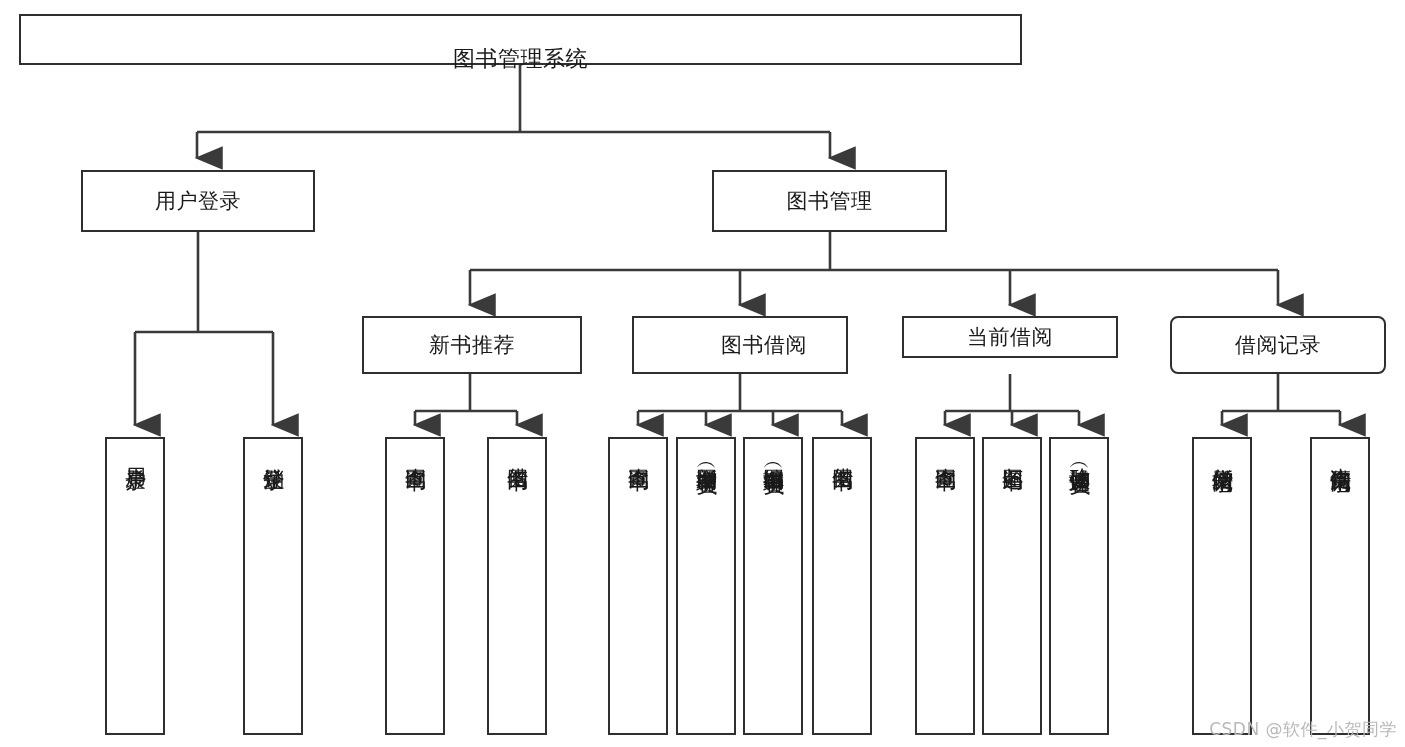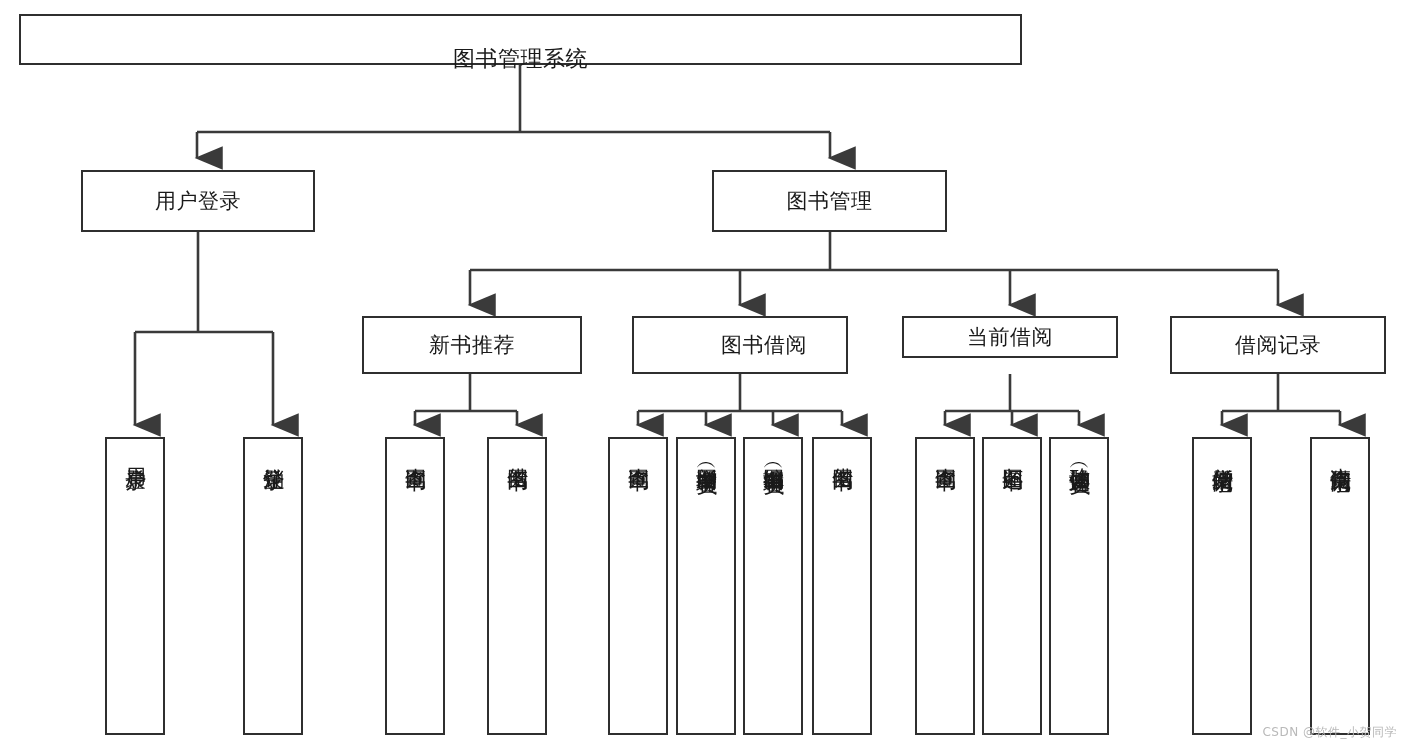--- a/index.html
+++ b/index.html
@@ -51,21 +51,21 @@
   .node.leaf {
     align-items: flex-start;
     justify-content: center;
     padding-top: 12px;
   }
   .node.root .label { font-size: 22px; margin-top: 38px; }
   #watermark {
     position: absolute;
     right: 8px;
     bottom: 6px;
-    font-size: 12px;
+    font-size: 17px;
     color: #b9b9b9;
     letter-spacing: 0.5px;
     white-space: nowrap;
     pointer-events: none;
   }
 </style>
 </head>
 <body>
 
 <div id="diagram-root">
@@ -133,21 +133,21 @@
 
   <div class="node" style="left:362px; top:316px; width:220px; height:58px;">
     <span class="label">新书推荐</span>
   </div>
   <div class="node" style="left:632px; top:316px; width:216px; height:58px;padding-left:48px;">
     <span class="label">图书借阅</span>
   </div>
   <div class="node" style="left:902px; top:316px; width:216px; height:42px;">
     <span class="label">当前借阅</span>
   </div>
-  <div class="node" style="left:1170px; top:316px; width:216px; height:58px;">
+  <div class="node" style="left:1170px; top:316px; width:216px; height:58px;border-radius:8px;">
     <span class="label">借阅记录</span>
   </div>
 
   <div class="node leaf" style="left:105px; top:437px; width:60px; height:298px;">
     <span class="label">用户登录</span>
   </div>
   <div class="node leaf" style="left:243px; top:437px; width:60px; height:298px;">
     <span class="label">注销登录</span>
   </div>
 

